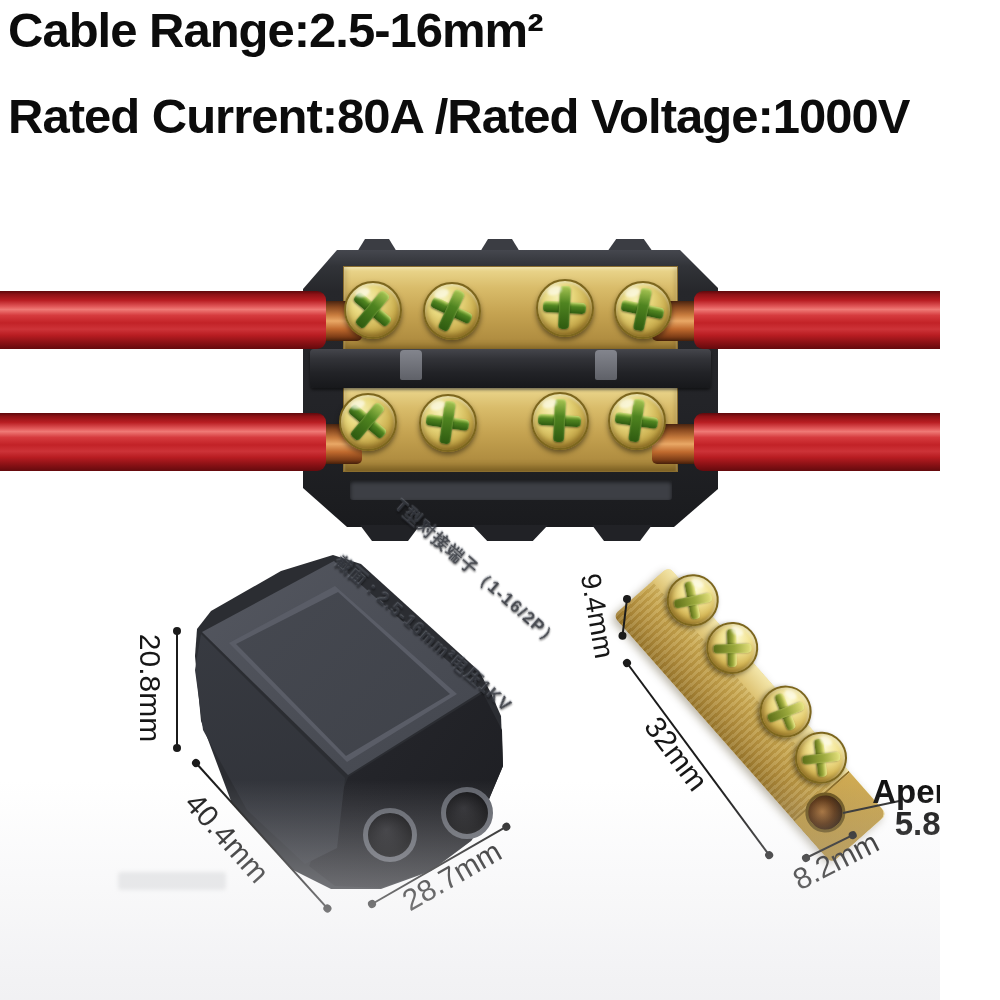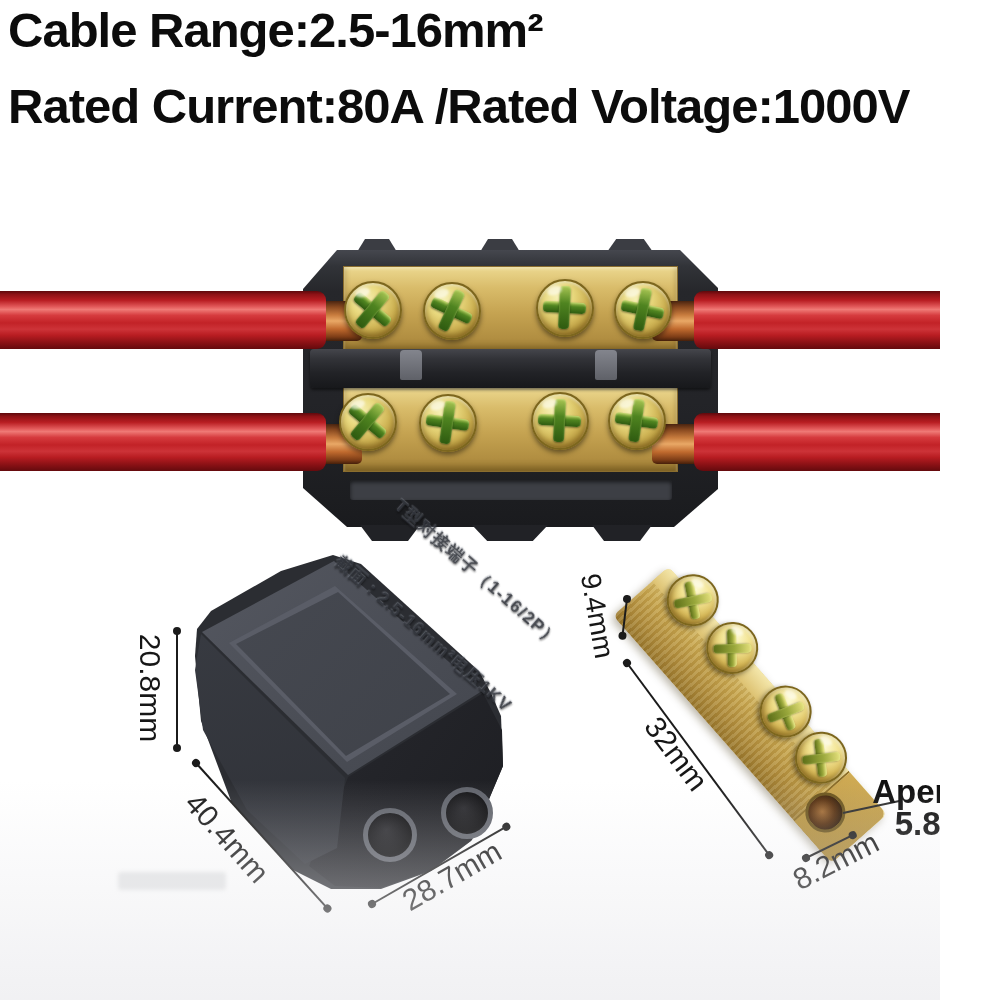--- a/index.html
+++ b/index.html
@@ -3,21 +3,21 @@
 <meta charset="utf-8">
 <style>
   html,body{margin:0;padding:0;}
   #stage{position:relative;width:940px;height:1000px;background:#ffffff;overflow:hidden;
          font-family:"Liberation Sans",sans-serif;}
 
   
   .headline{position:absolute;left:8px;font-weight:700;color:#0c0c0c;font-size:49px;
             letter-spacing:-1px;white-space:nowrap;}
   #h1{top:2px;}
-  #h2{top:78px;}
+  #h2{top:88px;}
 
   
   .dim-line{position:absolute;height:2px;background:#1b1b1b;transform-origin:0 50%;}
   .dim-line::before,.dim-line::after{content:"";position:absolute;top:-3px;width:8px;height:8px;
       border-radius:50%;background:#1b1b1b;}
   .dim-line::before{left:-4px;}
   .dim-line::after{right:-4px;}
   .pointer-line{position:absolute;height:2px;background:#2a2a2a;transform-origin:0 50%;}
   .dim-label{position:absolute;font-size:30px;color:#161616;white-space:nowrap;}
   .ap-label{position:absolute;font-size:33px;font-weight:700;color:#0d0d0d;white-space:nowrap;}

